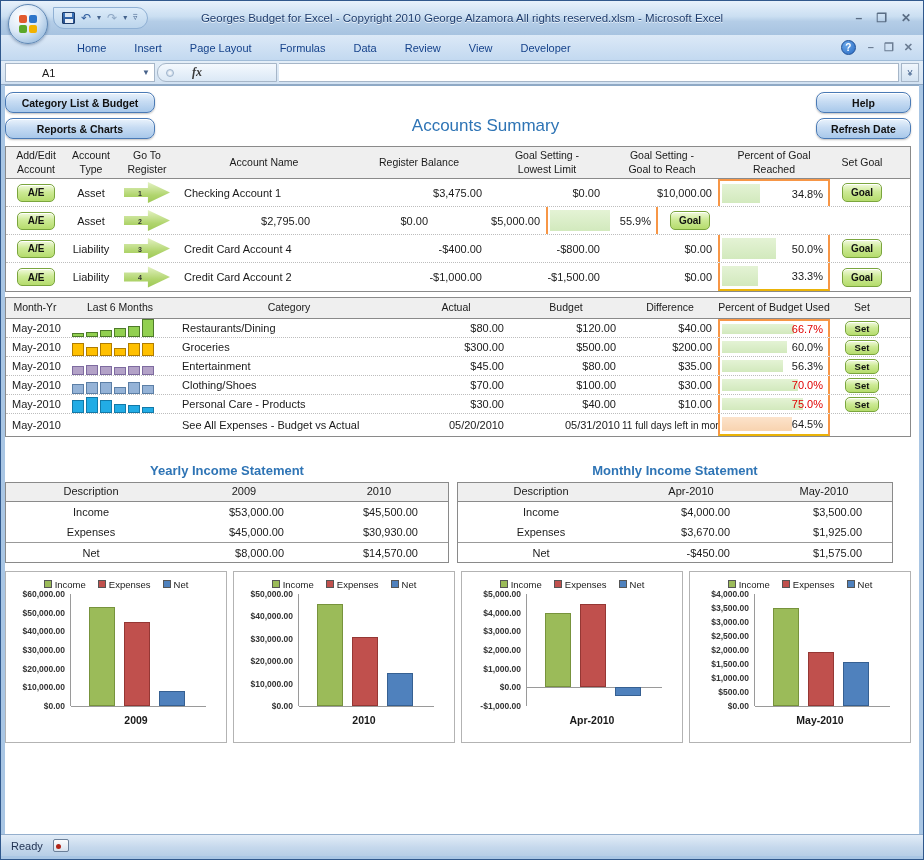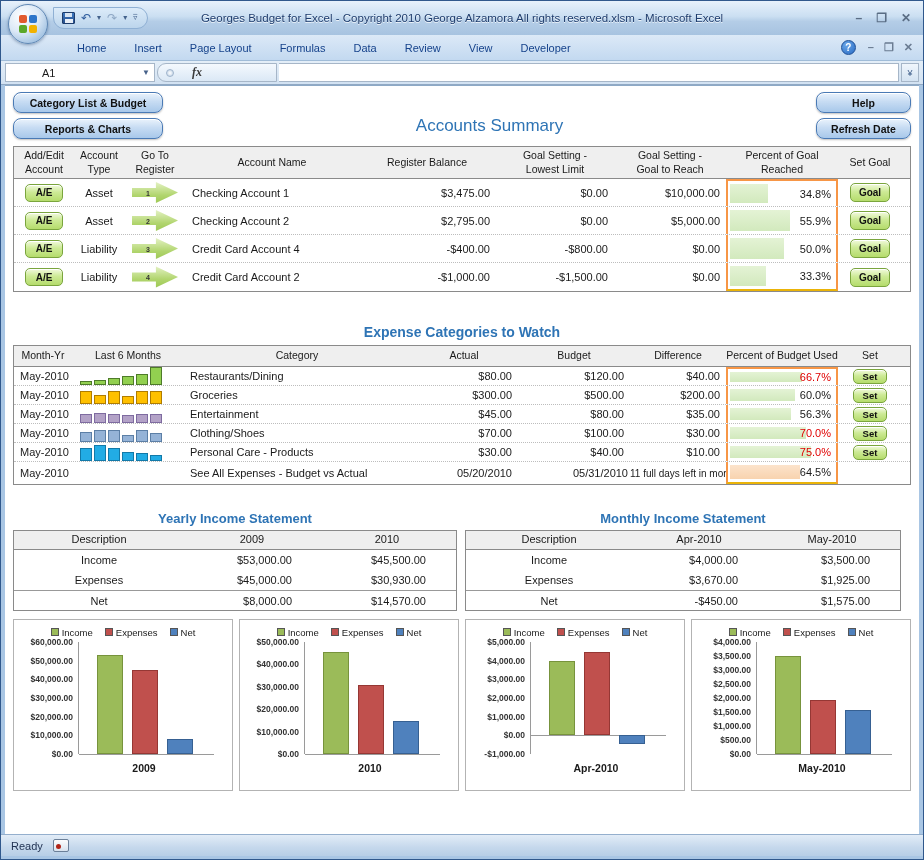--- a/index.html
+++ b/index.html
@@ -41,21 +41,21 @@
   .formulabar{ height:24px; background:linear-gradient(#e4eef8,#d2e2f2); display:flex; align-items:center; padding:2px 4px; gap:2px; border-bottom:1px solid #91a9c4; flex:0 0 auto; }
   .namebox{ width:150px; height:19px; background:#fff; border:1px solid #a6b6c8; display:flex; align-items:center; justify-content:space-between; padding:0 4px 0 36px; font-size:11px; }
   .namebox .arrow{ font-size:8px; color:#4c6documentElement8c; color:#47628a; cursor:pointer; }
   .fx-pill{ width:120px; height:19px; border:1px solid #a6b6c8; border-radius:9px 0 0 9px; background:linear-gradient(#f4f9fe,#dbe8f5); display:flex; align-items:center; gap:18px; padding:0 8px; }
   .fx-dot{ width:8px; height:8px; border-radius:50%; background:radial-gradient(#fff,#b9cde2); border:1px solid #9fb4cc; }
   .fx-label{ font-style:italic; font-weight:700; font-family:"Liberation Serif", serif; font-size:12px; color:#3a3a3a; cursor:pointer; }
   .formula-input{ flex:1; height:19px; background:#fff; border:1px solid #a6b6c8; border-left:none; }
   .fb-chevron{ width:18px; height:19px; background:linear-gradient(#f0f6fc,#d4e3f2); border:1px solid #a6b6c8; display:flex; align-items:center; justify-content:center; color:#3c5c88; font-size:9px; cursor:pointer; }
 
   
-  .content{ flex:1 1 auto; background:#fff; margin:0 4px; padding:6px 8px 0 8px; overflow:hidden; position:relative; border-top:1px solid #8da9c6; }
+  .content{ flex:1 1 auto; background:#fff; margin:0 4px; padding:6px 8px 0 0; overflow:hidden; position:relative; border-top:1px solid #8da9c6; }
 
   .toolbar-row{ display:flex; justify-content:space-between; align-items:flex-start; height:52px; }
   .btn-col{ display:flex; flex-direction:column; gap:5px; }
   .btn-blue{ background:linear-gradient(#eaf3fc,#c7dcf3 45%,#a8c8ea); border:1px solid #4a7ab5; border-radius:8px; font-size:10.5px; font-weight:700; color:#111; display:flex; align-items:center; justify-content:center; height:21px; cursor:pointer; box-shadow:0 1px 2px rgba(0,0,0,.25), inset 0 1px 0 #fff; }
   .w150{ width:150px; } .w115{ width:95px; }
   .page-title{ font-size:17px; font-weight:400; color:#2e74b5; margin-top:24px; }
   .section-title{ font-size:14px; font-weight:700; color:#2e74b5; text-align:center; }
 
   .tbl{ border:1px solid #8a8a8a; }
   .hdr-row{ display:flex; background:#efefef; border-bottom:1px solid #8a8a8a; align-items:center; }
@@ -269,21 +269,20 @@
           <div class="arow">
      <div class="c center col-ae">
               <span class="btn-green ae-btn">A/E</span>
             </div>
      <div class="c center col-type">Asset</div>
      <div class="c center col-reg">
               <span class="goto-arrow">
                 <b>2</b>
               </span>
             </div>
-     <div class="c left col-name">Checking Account 2</div>
      <div class="c num col-bal">$2,795.00</div>
      <div class="c num col-low">$0.00</div>
      <div class="c num col-goal">$5,000.00</div>
      <div class="c col-pct pctcell  ">
        <span class="pbar" style="width:55.9%"></span>
        <span class="pval">55.9%</span>
      </div>
      <div class="c center col-set">
               <span class="btn-green goal-btn">Goal</span>
             </div>
@@ -328,21 +327,20 @@
        <span class="pbar" style="width:33.3%"></span>
        <span class="pval">33.3%</span>
      </div>
      <div class="c center col-set">
               <span class="btn-green goal-btn">Goal</span>
             </div>
    </div>
         </div>
     </div>
 
-    <div class="section-title" style="margin-top:32px;">Expense Categories to Watch</div>
 
     <div class="tbl" style="margin-top:5px;">
       <div class="hdr-row exp-hdr" id="expense-header">
           <div class="hcell e-month">Month-Yr</div>
           <div class="hcell e-spark">Last 6 Months</div>
           <div class="hcell e-cat">Category</div>
           <div class="hcell e-act">Actual</div>
           <div class="hcell e-bud">Budget</div>
           <div class="hcell e-diff">Difference</div>
           <div class="hcell e-pct">Percent of Budget Used</div>

